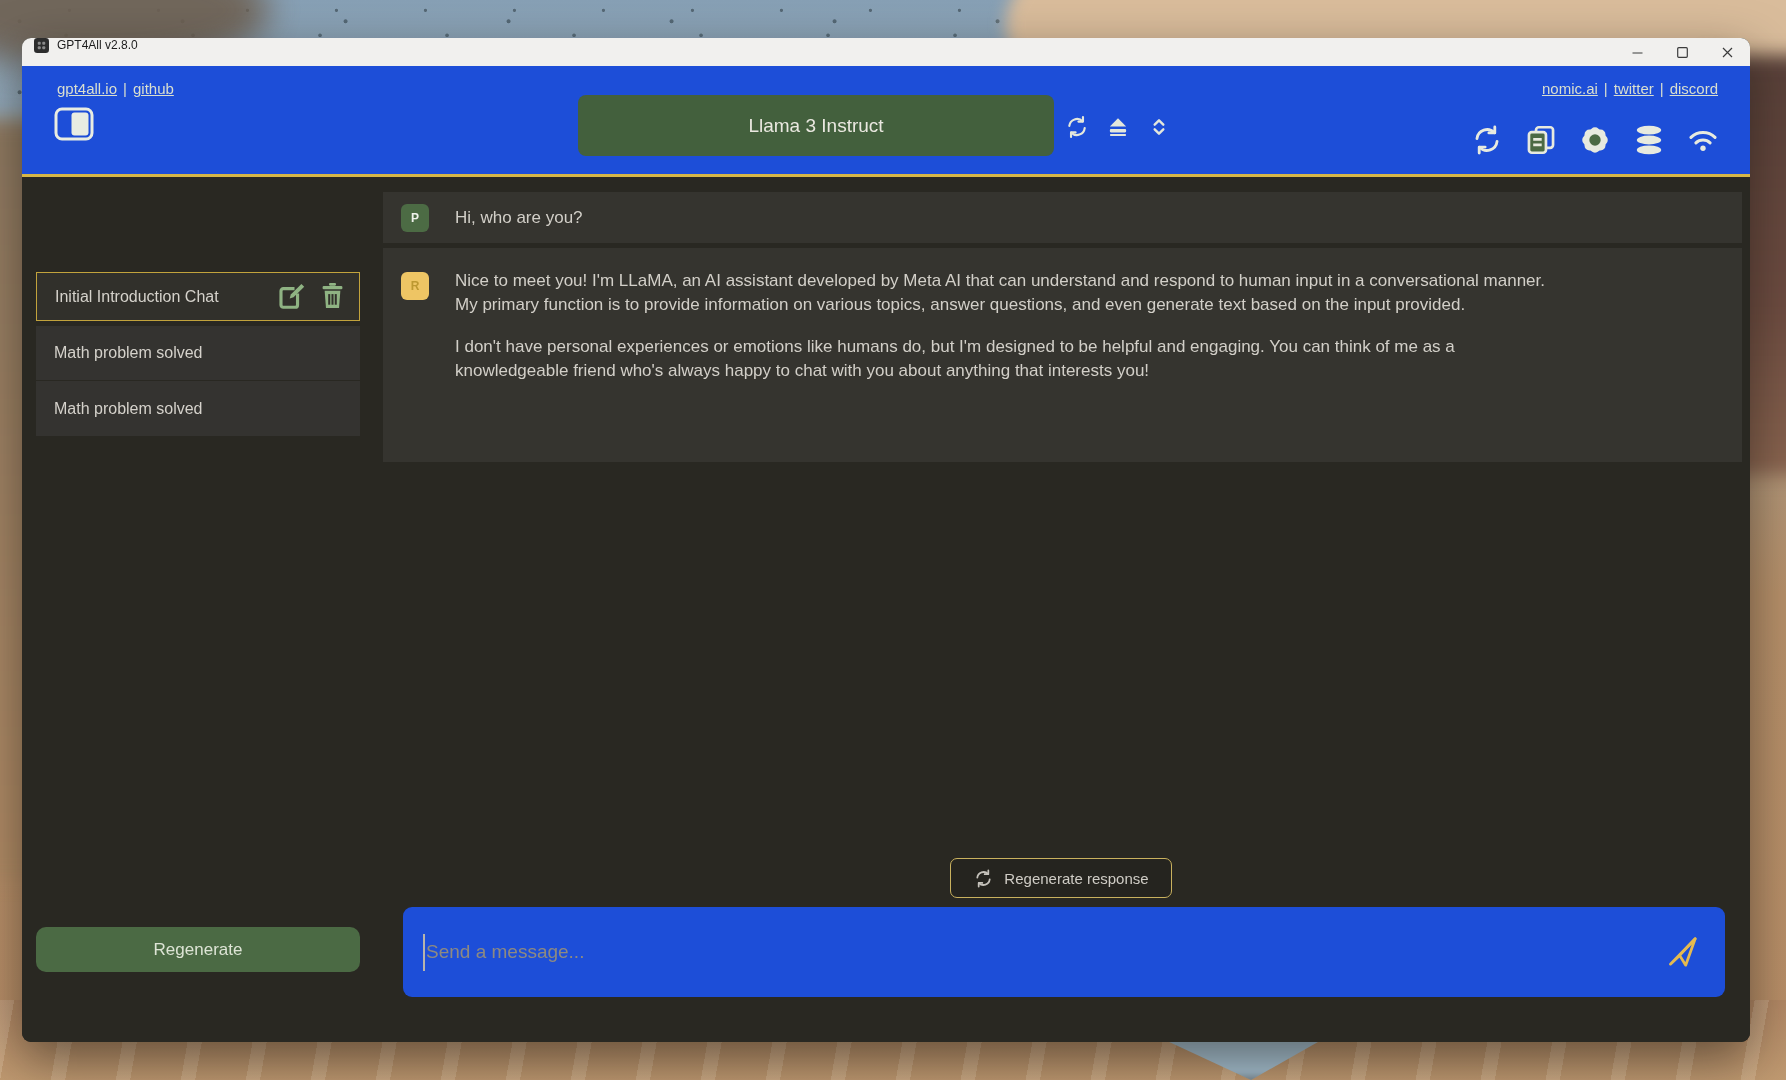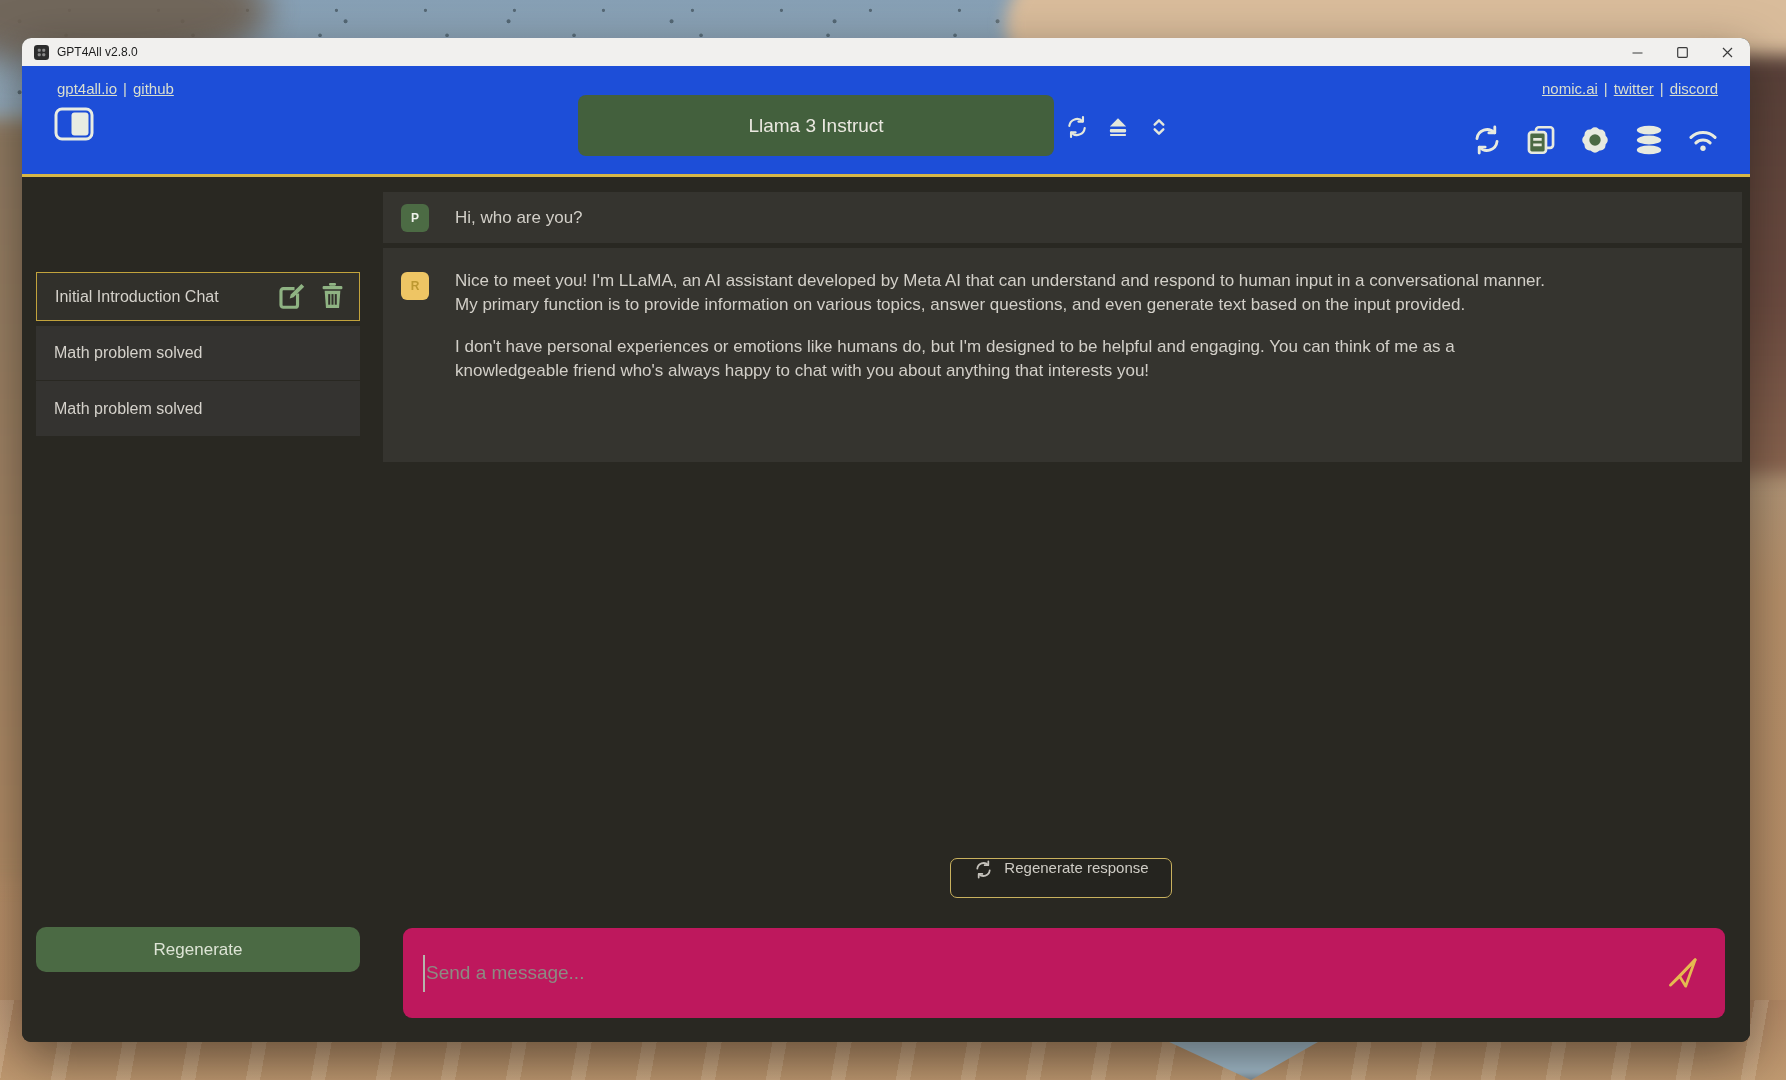--- a/index.html
+++ b/index.html
@@ -33,21 +33,21 @@
     background:#a7c2d3;clip-path:polygon(0 0,100% 0,55% 100%);
     box-shadow:inset 0 -4px 6px rgba(60,50,40,.4);}
 
   
   .win{position:absolute;left:22px;top:38px;width:1728px;height:1004px;
     border-radius:9px;overflow:hidden;box-shadow:0 18px 50px rgba(20,15,10,.5);
     background:#292822;}
 
   
   .titlebar{position:absolute;left:0;top:0;right:0;height:28px;background:#f1f0ee;
-    display:flex;align-items:center;}
+    display:flex;}
   .app-ico{margin-left:12px;width:15px;height:15px;flex:0 0 auto;}
   .title-text{margin-left:8px;font-size:12px;color:#1c1c1c;}
   .win-controls{margin-left:auto;display:flex;height:100%;}
   .win-btn{width:45px;height:100%;display:flex;align-items:center;justify-content:center;}
 
   
   .header{position:absolute;left:0;top:28px;right:0;height:111px;background:#1d4ed8;
     border-bottom:3px solid #d6b647;}
   .hdr-links{position:absolute;top:14px;font-size:15px;color:#d9dfcf;}
   .hdr-links.left{left:35px;}
@@ -92,25 +92,25 @@
   .avatar-p{background:#4c6b44;color:#eef1ea;}
   .avatar-r{background:#eec564;color:#bd9831;margin-top:24px;}
   .msg-text{margin-left:26px;font-size:17px;color:#d2cfc8;line-height:24px;}
   .row-asst .msg-text{padding-top:21px;padding-right:30px;}
   .msg-text p{margin:0 0 18px 0;white-space:pre-line;}
   .msg-text p:last-child{margin-bottom:0;}
 
   
   .regen{position:absolute;left:928px;top:678px;width:222px;height:40px;
     background:rgba(0,0,0,.08);border:1px solid #c9b15e;border-radius:7px;
-    display:flex;justify-content:center;gap:10px;cursor:pointer;
+    display:flex;align-items:center;justify-content:center;gap:10px;cursor:pointer;
     color:#cfccc5;font-size:15px;}
   .regen .ico{width:21px;height:21px;color:#c5c2bb;}
-  .inputbox{position:absolute;left:381px;top:748px;width:1322px;height:90px;
-    background:#be185d;border-radius:9px;}
+  .inputbox{position:absolute;left:381px;top:727px;width:1322px;height:90px;
+    background:#1d4ed8;border-radius:9px;}
   .inputbox input{position:absolute;inset:0;background:transparent;border:none;outline:none;
     padding-left:23px;padding-right:80px;font-size:19px;color:#d6d3cc;
     font-family:"Liberation Sans",sans-serif;}
   .inputbox input::placeholder{color:#8d8a82;opacity:1;}
   .caret{position:absolute;left:20px;top:27px;width:2px;height:37px;background:#b7b4ac;}
   .send{position:absolute;right:24px;top:26px;width:38px;height:38px;color:#e5ba50;cursor:pointer;}
 
   svg{display:block;width:100%;height:100%;}
 </style>
 </head>

